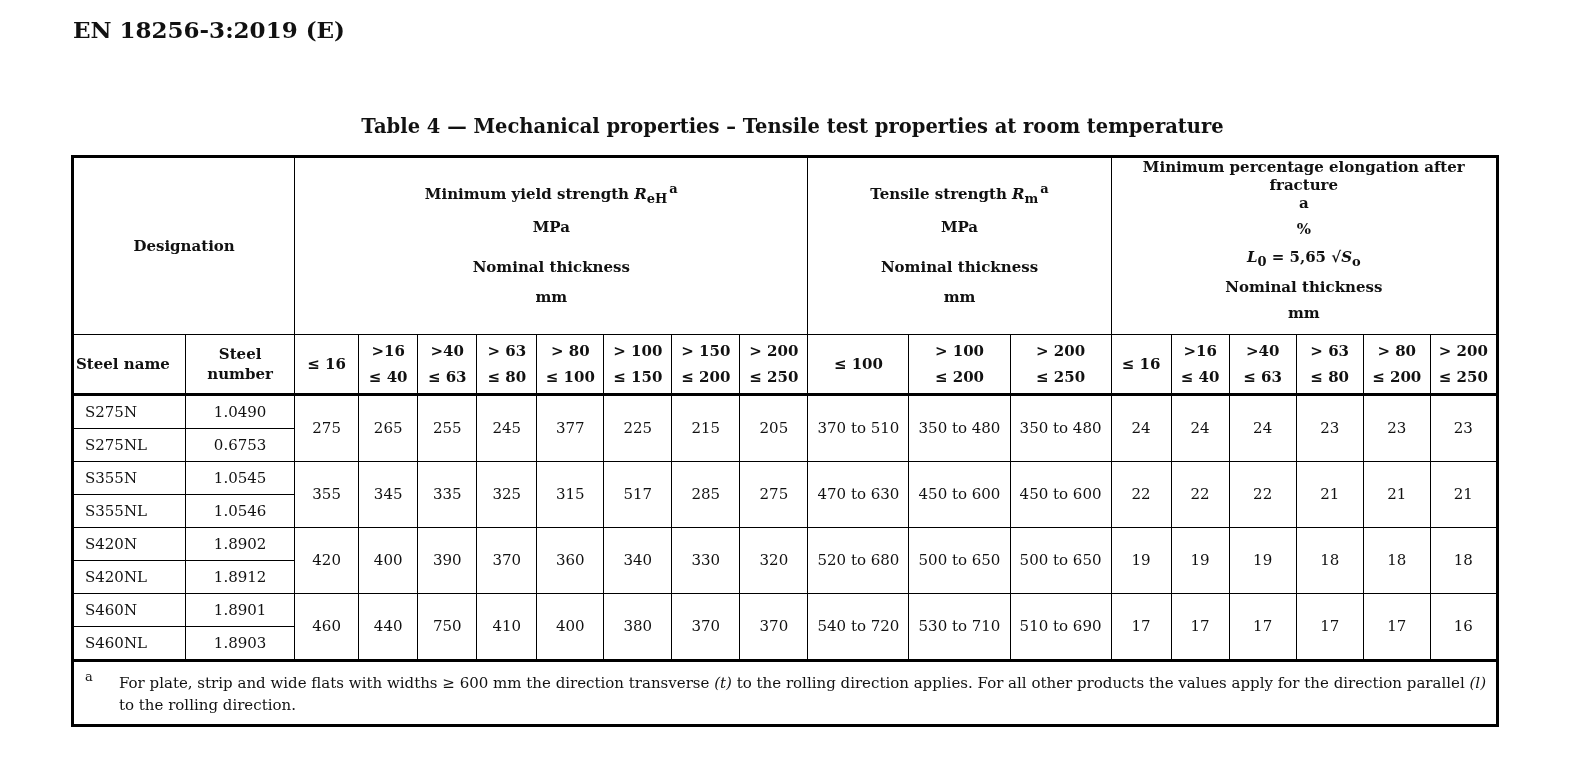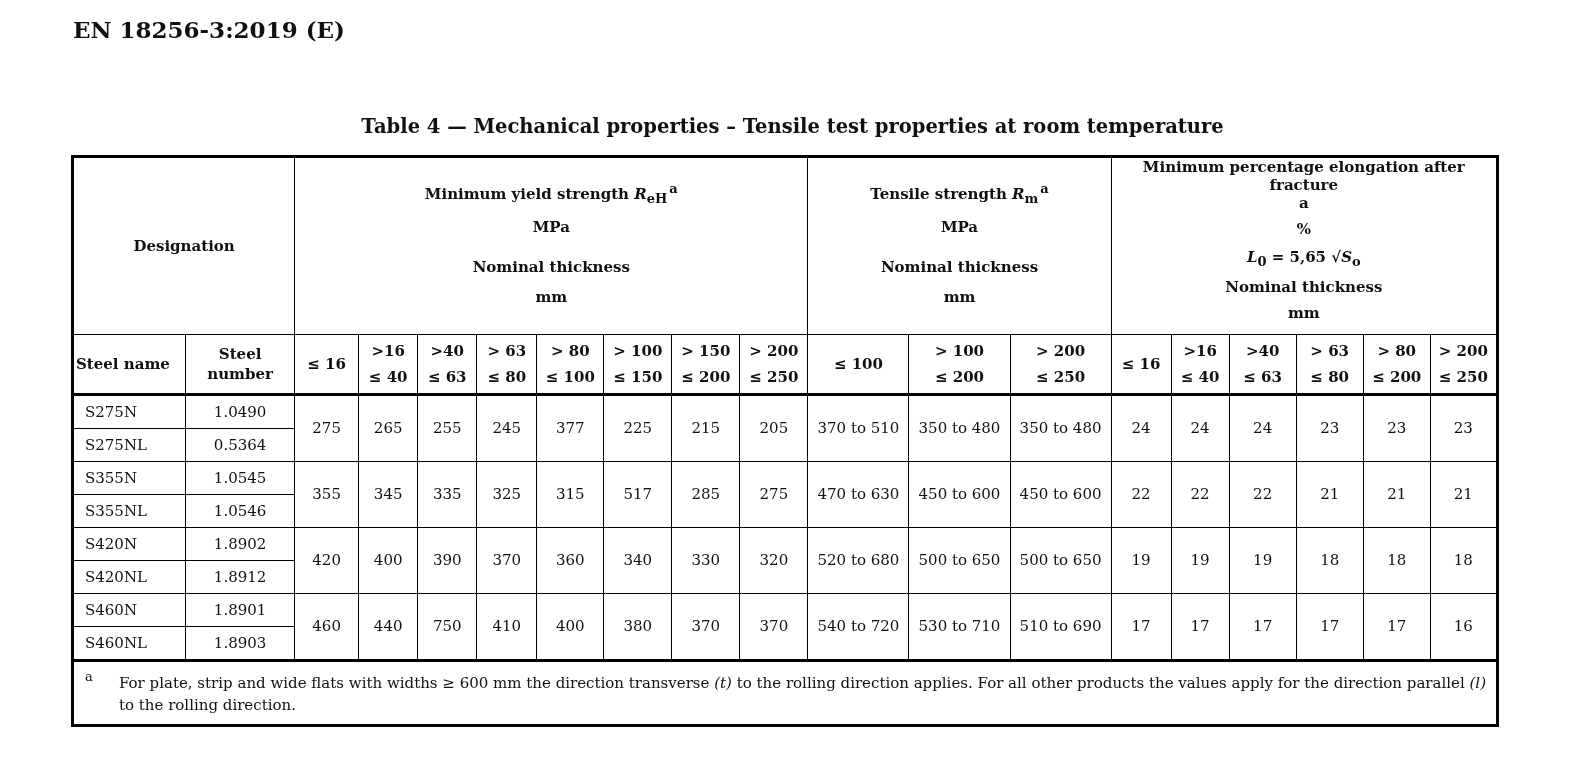--- a/index.html
+++ b/index.html
@@ -199,21 +199,21 @@
         <td rowspan="2">350 to 480</td>
         <td rowspan="2">24</td>
         <td rowspan="2">24</td>
         <td rowspan="2">24</td>
         <td rowspan="2">23</td>
         <td rowspan="2">23</td>
         <td rowspan="2">23</td>
       </tr>
       <tr>
         <td class="name">S275NL</td>
-        <td>0.5364</td>
+        <td>0.6753</td>
       </tr>
       <tr>
         <td class="name">S355N</td>
         <td>1.0545</td>
         <td rowspan="2">355</td>
         <td rowspan="2">345</td>
         <td rowspan="2">335</td>
         <td rowspan="2">325</td>
         <td rowspan="2">315</td>
         <td rowspan="2">517</td>

